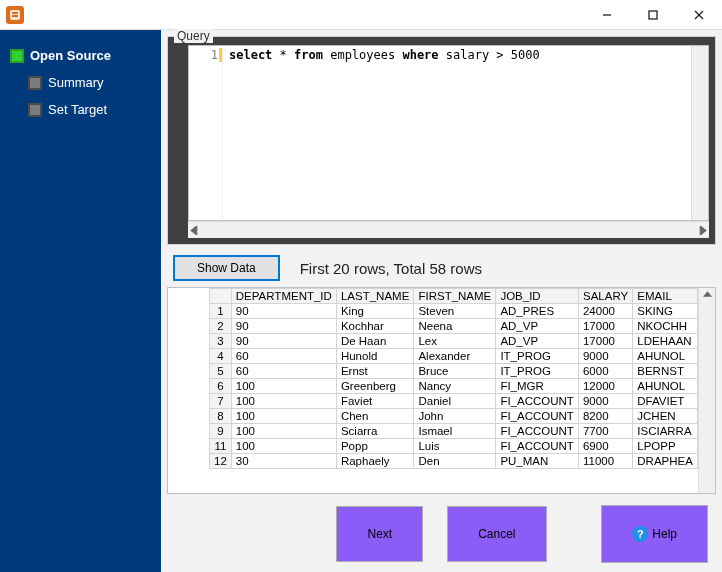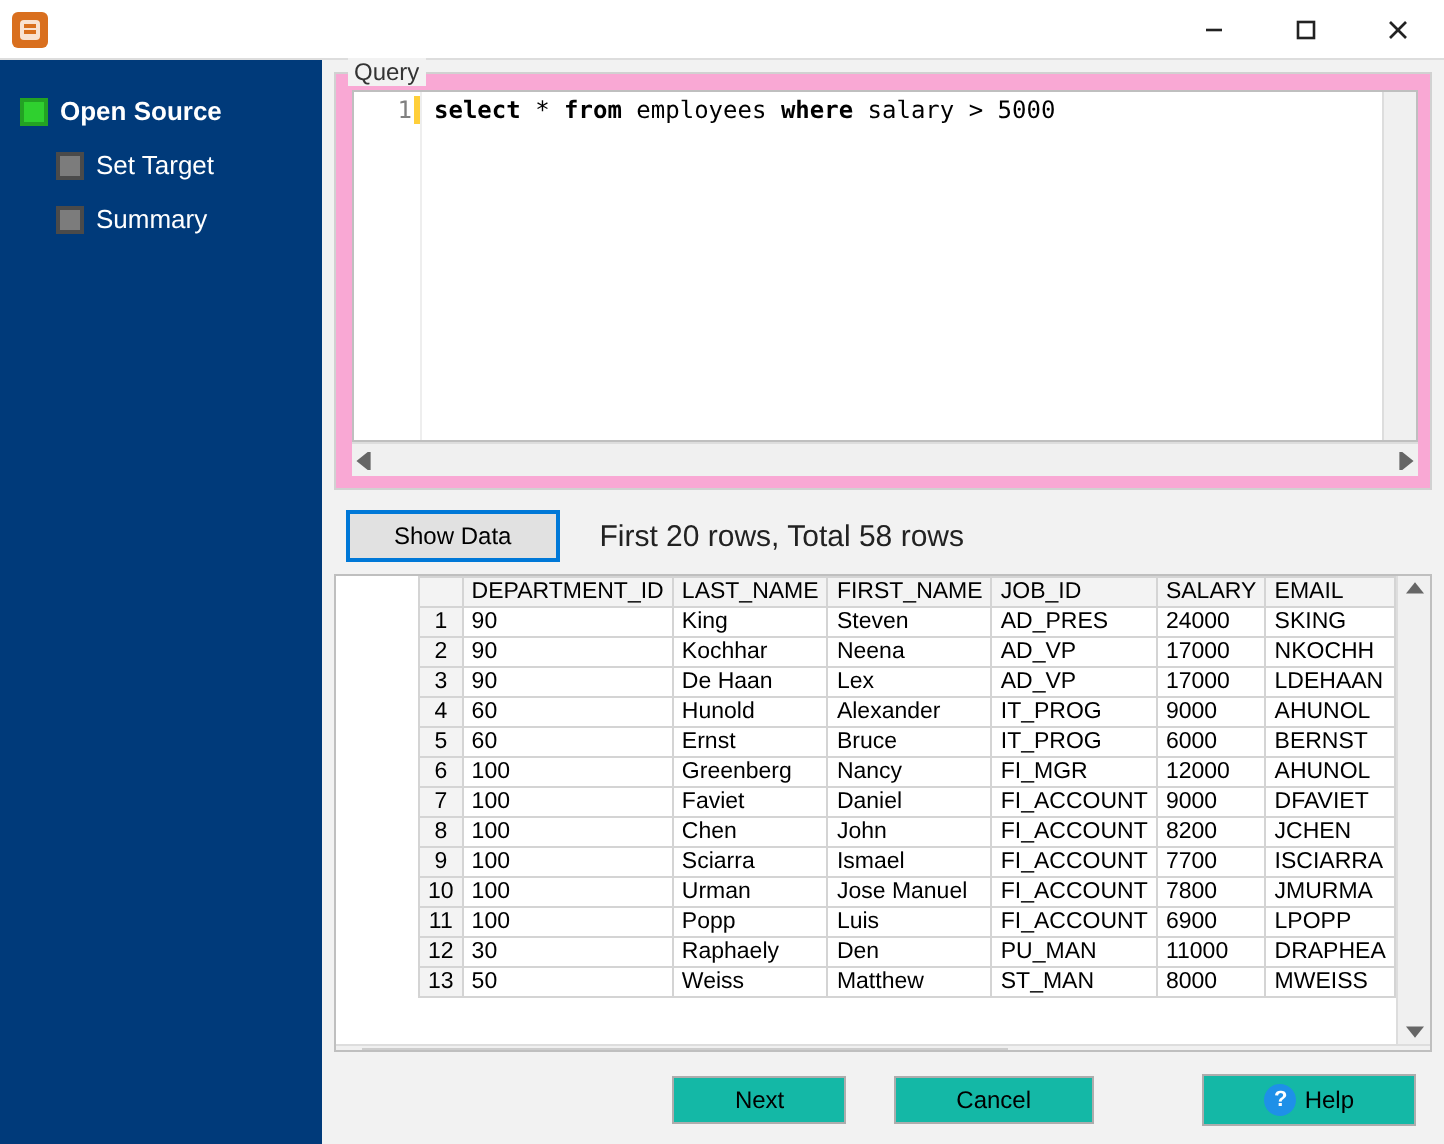--- a/index.html
+++ b/index.html
@@ -18,21 +18,21 @@
 .sidebar { width: 161px; background: #003a7a; color: #fff; padding-top: 12px; flex-shrink:0; position:relative;}
 .nav ul { list-style: none; }
 .nav li { display: flex; align-items: center; padding: 6px 0 6px 10px; font-size: 13px; gap: 6px; cursor: pointer; position:relative;}
 .nav li .box { width: 14px; height: 14px; background: #7c7c7c; border: 2px solid #4a4a4a; box-sizing:border-box; }
 .nav li.active .box { background: #2fd02f; border-color:#23a223;}
 .nav li.active { font-weight: bold; }
 .nav li:not(.active){margin-left:18px;}
 .nav-label{position:relative; z-index:1; background:#003a7a;}
 
 .content { flex: 1; background: #f2f2f2; display: flex; flex-direction: column; padding: 0; }
-.query-group { border: 1px solid #d1d1d1; margin: 6px 6px 4px 6px; position: relative; padding: 8px 6px 6px 8px; background: #f9a8d4; }
+.query-group { border: 1px solid #d1d1d1; margin: 6px 6px 4px 6px; position: relative; padding: 8px 6px 6px 20px; background: #404040; }
 .legend { position: absolute; top: -8px; left: 6px; background: #f2f2f2; padding: 0 3px; font-size: 12px; color: #333; }
 .editor { background: #fff; border: 1px solid #bfbfbf; height: 176px; display: flex; position: relative; }
 .gutter { width: 34px; background: #fff; text-align: right; padding-right: 4px; font-family: Consolas, monospace; font-size: 12px; color: #808080; border-right: 1px solid #eee; padding-top:2px;}
 .gutter .ln { position: relative; }
 .gutter .ln::after { content:""; position:absolute; right:-4px; top:0; bottom:0; width:3px; background:#ffcf3a;}
 .code { flex: 1; font-family: Consolas, monospace; font-size: 12px; padding: 2px 6px; white-space: pre; overflow: hidden; }
 .kw { font-weight: bold; color: #000; }
 .ed-vscroll { width: 17px; background:#f0f0f0; border-left:1px solid #ddd;}
 .ed-hscroll { height: 17px; background:#f0f0f0; border-top:1px solid #ddd; display:flex; justify-content:space-between; align-items:center; padding:0 2px;}
 .ed-hscroll svg, .ed-vscroll svg{width:9px;height:9px;stroke:#666;fill:#666;}
@@ -50,21 +50,21 @@
 .rownum { background: #f3f3f3; text-align: center; width: 20px;}
 col.c-id{width:20px;} col.c-dept{width:112px;} col.c-ln{width:92px;} col.c-fn{width:92px;} col.c-job{width:92px;} col.c-sal{width:68px;} col.c-email{width:72px;}
 .grid-vscroll{width:17px;background:#f0f0f0;border-left:1px solid #ddd;display:flex;flex-direction:column;justify-content:space-between;align-items:center;padding:2px 0;}
 .grid-vscroll svg{width:9px;height:9px;fill:#666;}
 .grid-hscroll{height:17px;background:#f0f0f0;border-top:1px solid #ddd;margin:0 0 0 0;display:flex;align-items:center;justify-content:space-between;padding:0 2px;}
 .grid-hscroll .track{flex:1;height:14px;background:#f0f0f0;position:relative;margin:0 2px;}
 .grid-hscroll .thumb{position:absolute;left:0;width:62%;top:0;bottom:0;background:#cdcdcd;}
 .grid-hscroll svg{width:9px;height:9px;fill:#666;}
 
 .footer { display: flex; justify-content: center; align-items: center; gap: 24px; padding: 10px 0; position: relative; }
-.footer .btn { background: #14b8a6; border: 1px solid #adadad; padding: 4px 30px; font-size: 12px; cursor:pointer;}
+.footer .btn { background: #8b5cf6; border: 1px solid #adadad; padding: 20px 30px; font-size: 12px; cursor:pointer;}
 .footer .help { position: absolute; right: 14px; display:flex; align-items:center; gap:4px;}
 .help-ico{width:16px;height:16px;border-radius:50%;background:#1e90e8;color:#fff;display:flex;align-items:center;justify-content:center;font-weight:bold;font-size:11px;}
 </style>
 </head>
 <body>
 
 <div class="titlebar">
   <div class="titlebar-left">
     <span class="app-icon">
       <svg viewBox="0 0 12 12">
@@ -97,25 +97,25 @@
 <div class="main">
   <div class="sidebar">
     <div class="nav">
       <ul id="nav-list">
           <li class="active">
             <span class="box"></span>
             <span class="nav-label">Open Source</span>
           </li>
           <li>
             <span class="box"></span>
-            <span class="nav-label">Set Target</span>
+            <span class="nav-label">Summary</span>
           </li>
           <li>
             <span class="box"></span>
-            <span class="nav-label">Summary</span>
+            <span class="nav-label">Set Target</span>
           </li>
         </ul>
     </div>
   </div>
 
   <div class="content">
     <div class="query-group">
       <span class="legend">Query</span>
       <div style="display:flex;flex-direction:column;">
         <div class="editor">
@@ -241,54 +241,36 @@
                 <tr>
                   <td class="rownum">9</td>
                   <td>100</td>
                   <td>Sciarra</td>
                   <td>Ismael</td>
                   <td>FI_ACCOUNT</td>
                   <td>7700</td>
                   <td>ISCIARRA</td>
                 </tr>
                 <tr>
-                  <td class="rownum">10</td>
-                  <td>100</td>
-                  <td>Urman</td>
-                  <td>Jose Manuel</td>
-                  <td>FI_ACCOUNT</td>
-                  <td>7800</td>
-                  <td>JMURMA</td>
-                </tr>
-                <tr>
                   <td class="rownum">11</td>
                   <td>100</td>
                   <td>Popp</td>
                   <td>Luis</td>
                   <td>FI_ACCOUNT</td>
                   <td>6900</td>
                   <td>LPOPP</td>
                 </tr>
                 <tr>
                   <td class="rownum">12</td>
                   <td>30</td>
                   <td>Raphaely</td>
                   <td>Den</td>
                   <td>PU_MAN</td>
                   <td>11000</td>
                   <td>DRAPHEA</td>
-                </tr>
-                <tr>
-                  <td class="rownum">13</td>
-                  <td>50</td>
-                  <td>Weiss</td>
-                  <td>Matthew</td>
-                  <td>ST_MAN</td>
-                  <td>8000</td>
-                  <td>MWEISS</td>
                 </tr>
               </tbody>
           </table>
         </div>
         <div class="grid-vscroll">
           <svg viewBox="0 0 8 8">
               <polygon points="0,6 8,6 4,1"></polygon>
             </svg>
           <svg viewBox="0 0 8 8">
               <polygon points="0,2 8,2 4,7"></polygon>

